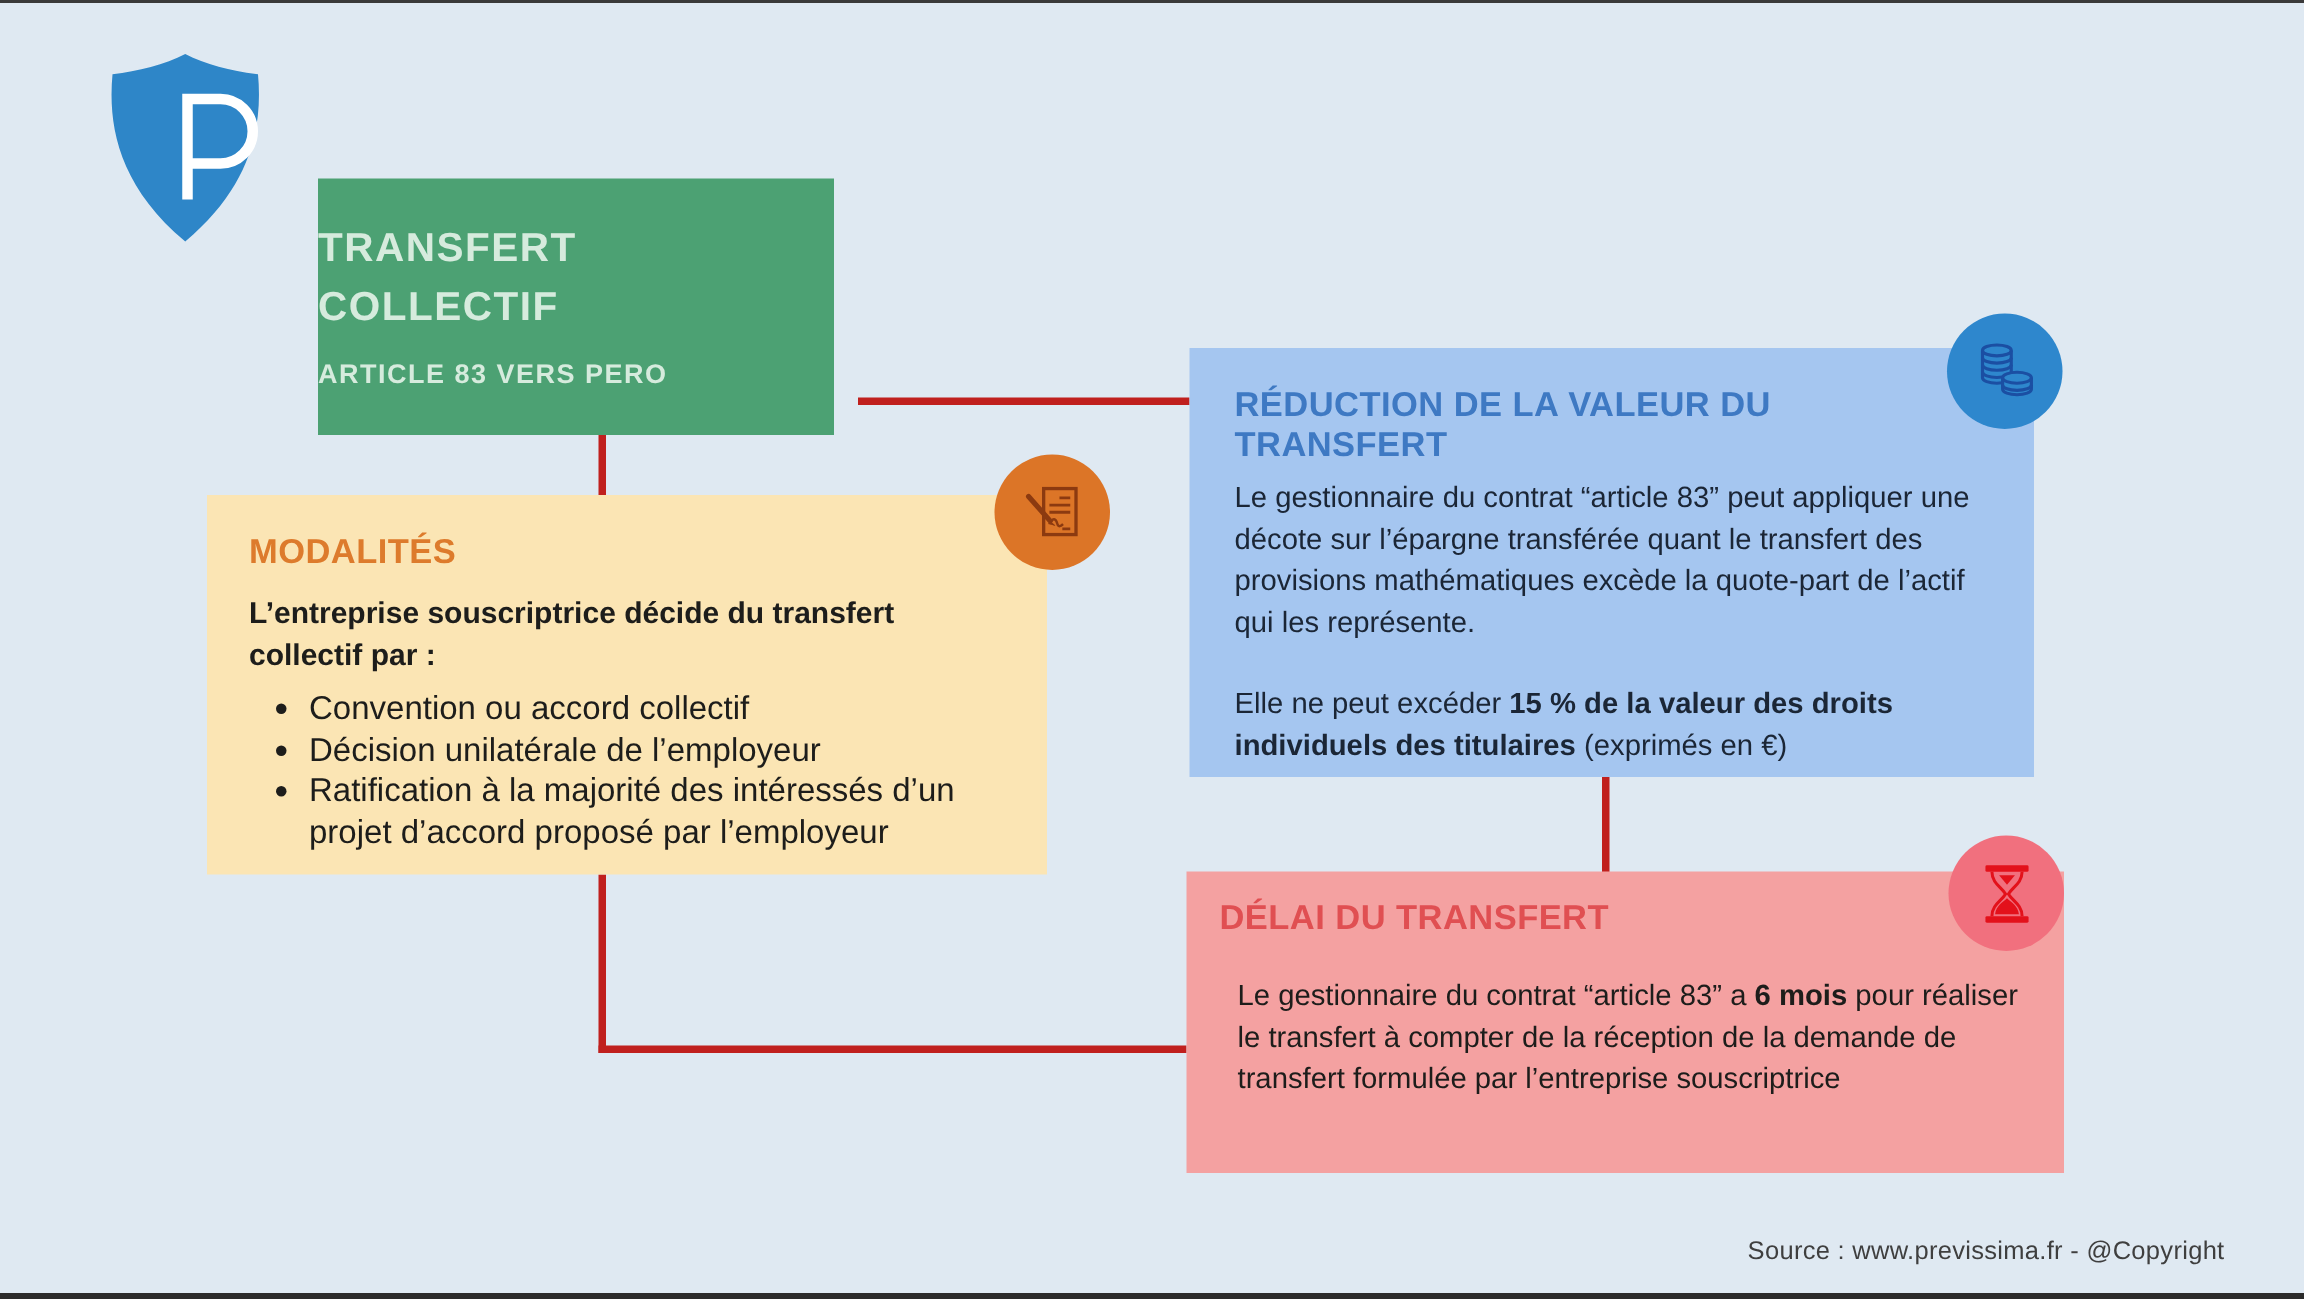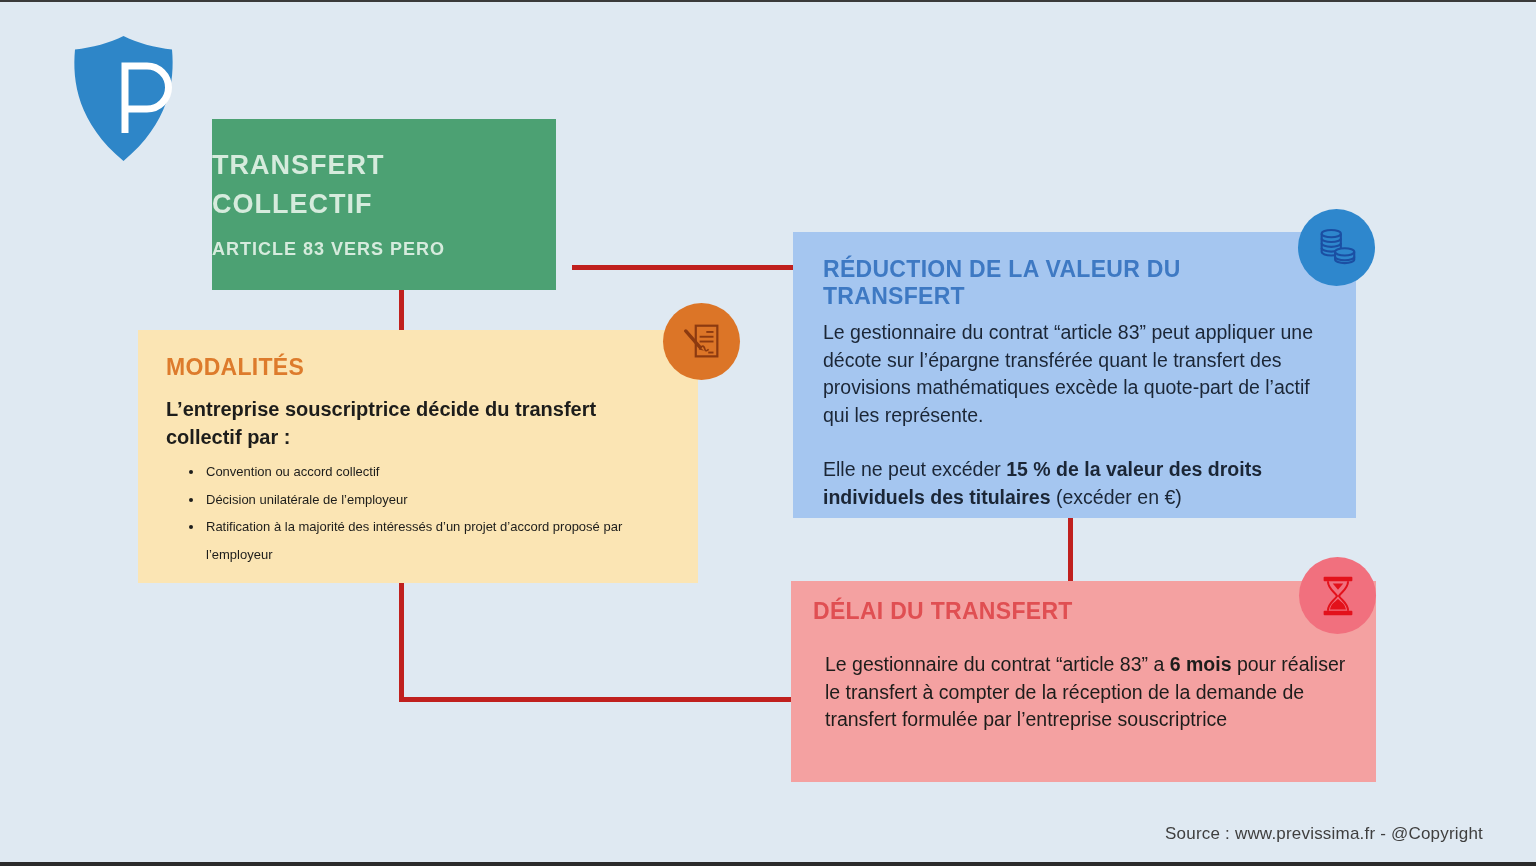--- a/index.html
+++ b/index.html
@@ -30,21 +30,21 @@
   .c-ypv{left:399px;top:583px;width:5px;height:119px;}
   .c-yph{left:399px;top:697px;width:392px;height:5px;}
 
   .card{position:absolute;box-sizing:border-box;}
   .card h2{margin:0;font-size:23px;font-weight:bold;letter-spacing:0.3px;}
   .card p{margin:0;font-size:19.5px;line-height:27.5px;}
 
   .yellow-box{left:138px;top:330px;width:560px;height:253px;background:#fbe5b4;padding:24px 28px;}
   .yellow-box h2{color:#dd7b2c;margin-bottom:15px;}
   .yellow-box .intro{font-weight:bold;font-size:20px;margin-bottom:7px;}
-  .yellow-box ul{margin:0;padding:0 0 0 38px;font-size:13px;line-height:27.5px;}
+  .yellow-box ul{margin:0;padding:0 0 0 38px;font-size:22px;line-height:27.5px;}
   .yellow-box li{padding-left:2px;}
 
   .blue-box{left:793px;top:232px;width:563px;height:286px;background:#a5c6f0;padding:24px 30px;color:#1b2636;}
   .blue-box h2{color:#3e79c3;margin-bottom:9px;}
   .blue-box .p2{margin-top:27px;}
 
   .pink-box{left:791px;top:581px;width:585px;height:201px;background:#f4a1a1;padding:17px 22px;}
   .pink-box h2{color:#e04f52;}
   .pink-box p{margin:26px 0 0 12px;}
 
@@ -95,21 +95,21 @@
     <ul>
       <li>Convention ou accord collectif</li>
       <li>Décision unilatérale de l’employeur</li>
       <li>Ratification à la majorité des intéressés d’un projet d’accord proposé par l’employeur</li>
     </ul>
   </div>
 
   <div class="card blue-box">
     <h2>RÉDUCTION DE LA VALEUR DU TRANSFERT</h2>
     <p class="p1">Le gestionnaire du contrat “article 83” peut appliquer une décote sur l’épargne transférée quant le transfert des provisions mathématiques excède la quote-part de l’actif qui les représente.</p>
-    <p class="p2"><span>Elle ne peut excéder </span><strong>15 % de la valeur des droits individuels des titulaires</strong><span> (excéder en €)</span></p>
+    <p class="p2"><span>Elle ne peut excéder </span><strong>15 % de la valeur des droits individuels des titulaires</strong><span> (exprimés en €)</span></p>
   </div>
 
   <div class="card pink-box">
     <h2>DÉLAI DU TRANSFERT</h2>
     <p><span>Le gestionnaire du contrat “article 83” a </span><strong>6 mois</strong><span> pour réaliser le transfert à compter de la réception de la demande de transfert formulée par l’entreprise souscriptrice</span></p>
   </div>
 
   <div class="icon-circle ic-orange">
     <svg width="46" height="46" viewBox="0 0 48 48">
       <g stroke="#8c3a10" fill="none" stroke-width="2.3">

